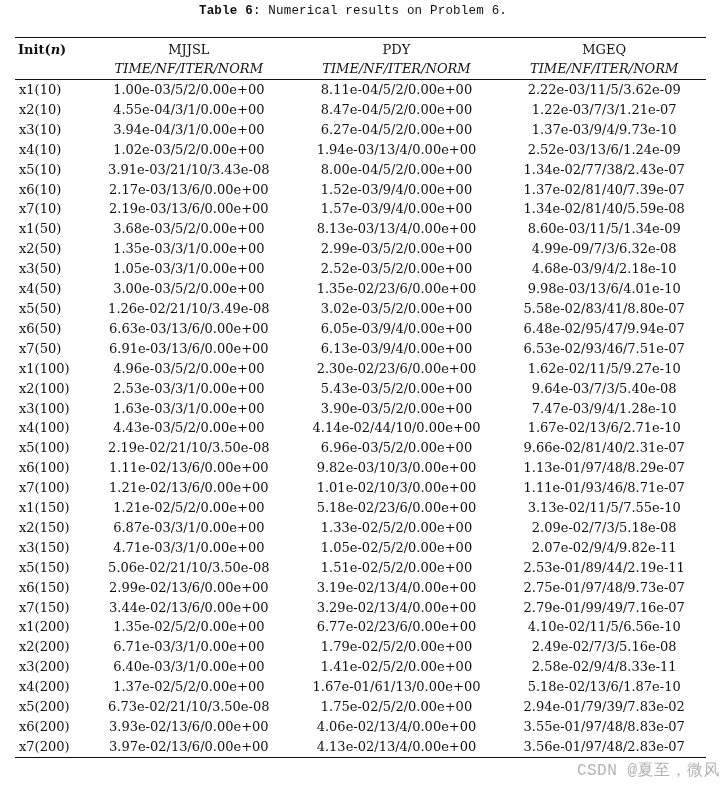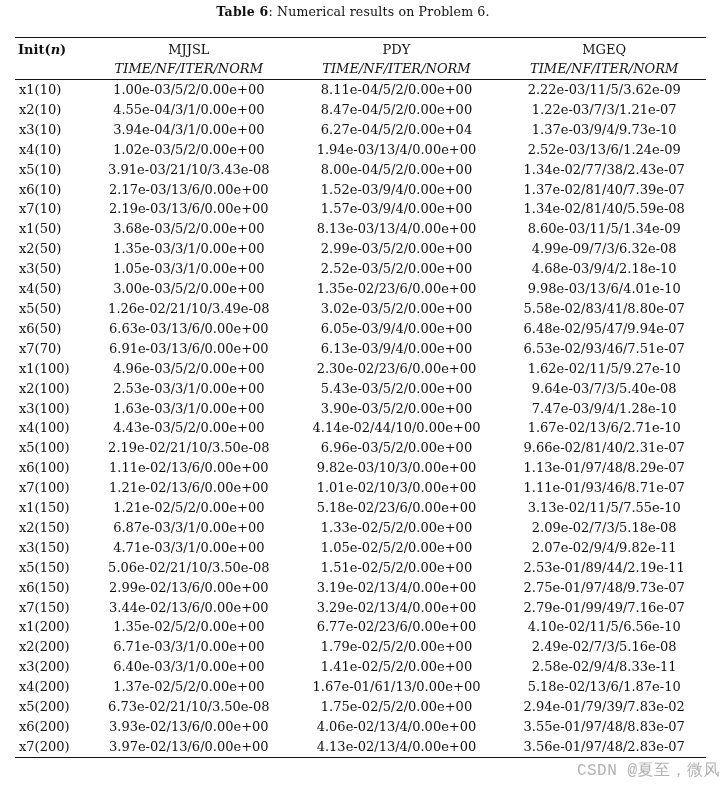--- a/index.html
+++ b/index.html
@@ -3,21 +3,21 @@
 <meta charset="utf-8">
 <style>
   html, body { margin: 0; padding: 0; background: #ffffff; }
   body {
     width: 722px; height: 790px; position: relative; overflow: hidden;
     font-family: "DejaVu Serif", "Liberation Serif", serif;
     color: #111;
   }
   .caption {
     position: absolute; top: 4px; left: 0; width: 706px;
-    text-align: center; font-size: 12.5px; letter-spacing: 0.2px;
+    text-align: center; font-size: 12.5px; letter-spacing: 0.2px; font-family: Liberation Mono, monospace;
   }
   .caption b { font-weight: bold; }
   .tbl-wrap { position: absolute; left: 15px; top: 37px; width: 691px; }
   table { border-collapse: collapse; width: 691px; font-size: 13px; }
   thead tr.h1 th { border-top: 1.5px solid #111; padding-top: 2px; height: 19px; }
   thead tr.h2 th { border-bottom: 1px solid #111; height: 19px; padding-bottom: 1px; font-style: italic; }
   th { font-weight: normal; text-align: center; white-space: nowrap; padding: 0; }
   th.init { text-align: left; padding-left: 3px; font-weight: bold; }
   td { text-align: center; white-space: nowrap; padding: 0; height: 19.9px; line-height: 19.9px; }
   td.init { text-align: left; padding-left: 4px; width: 68px; }
@@ -62,21 +62,21 @@
         </tr>
         <tr>
           <td class="init">x2(10)</td>
           <td>4.55e-04/3/1/0.00e+00</td>
           <td>8.47e-04/5/2/0.00e+00</td>
           <td>1.22e-03/7/3/1.21e-07</td>
         </tr>
         <tr>
           <td class="init">x3(10)</td>
           <td>3.94e-04/3/1/0.00e+00</td>
-          <td>6.27e-04/5/2/0.00e+04</td>
+          <td>6.27e-04/5/2/0.00e+00</td>
           <td>1.37e-03/9/4/9.73e-10</td>
         </tr>
         <tr>
           <td class="init">x4(10)</td>
           <td>1.02e-03/5/2/0.00e+00</td>
           <td>1.94e-03/13/4/0.00e+00</td>
           <td>2.52e-03/13/6/1.24e-09</td>
         </tr>
         <tr>
           <td class="init">x5(10)</td>
@@ -126,21 +126,21 @@
           <td>3.02e-03/5/2/0.00e+00</td>
           <td>5.58e-02/83/41/8.80e-07</td>
         </tr>
         <tr>
           <td class="init">x6(50)</td>
           <td>6.63e-03/13/6/0.00e+00</td>
           <td>6.05e-03/9/4/0.00e+00</td>
           <td>6.48e-02/95/47/9.94e-07</td>
         </tr>
         <tr>
-          <td class="init">x7(70)</td>
+          <td class="init">x7(50)</td>
           <td>6.91e-03/13/6/0.00e+00</td>
           <td>6.13e-03/9/4/0.00e+00</td>
           <td>6.53e-02/93/46/7.51e-07</td>
         </tr>
         <tr>
           <td class="init">x1(100)</td>
           <td>4.96e-03/5/2/0.00e+00</td>
           <td>2.30e-02/23/6/0.00e+00</td>
           <td>1.62e-02/11/5/9.27e-10</td>
         </tr>

